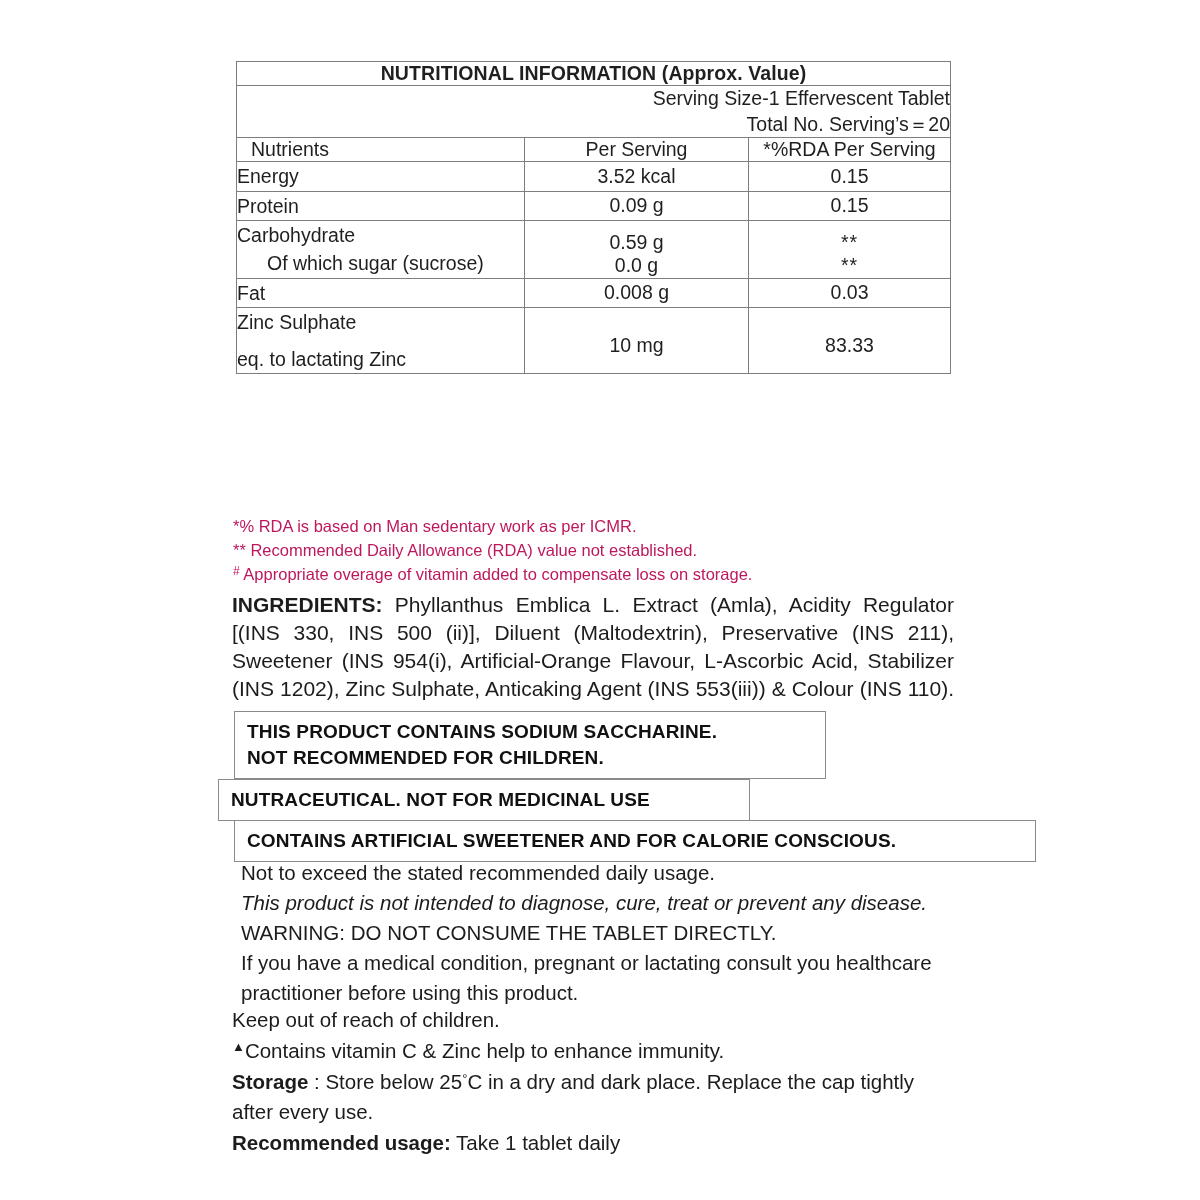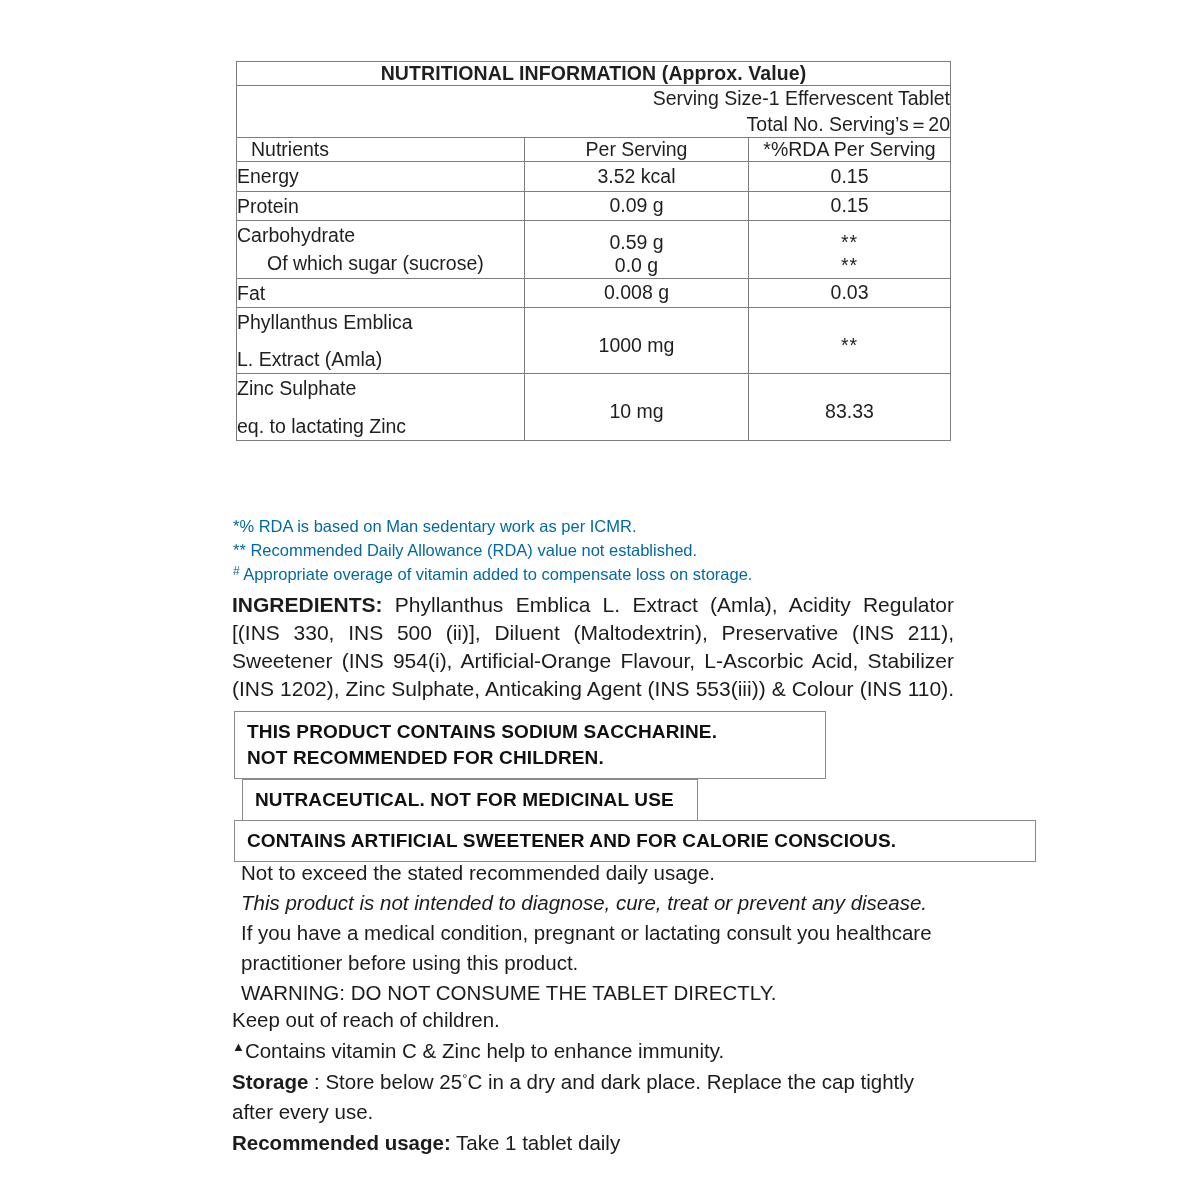--- a/index.html
+++ b/index.html
@@ -81,21 +81,21 @@
   .stars { letter-spacing: 1px; }
 
   
   .footnotes {
     position: absolute;
     left: 233px;
     top: 514px;
     width: 740px;
     font-size: 16.5px;
     line-height: 1.46;
-    color: #0369a1;
+    color: #be185d;
   }
   .footnotes div { white-space: nowrap; }
   .fn-sup {
     font-size: 12px;
     vertical-align: 5px;
     line-height: 0;
   }
 
   
   .ingredients {
@@ -121,21 +121,21 @@
     letter-spacing: .15px;
     color: #111111;
     padding: 7px 10px 7px 12px;
     line-height: 1.38;
     background: #ffffff;
   }
   #box-saccharine {
     left: 234px; top: 711px; width: 592px;
   }
   #box-nutraceutical {
-    left: 242px; top: 779px; width: 456px;
+    left: 218px; top: 779px; width: 532px;
   }
   #box-sweetener {
     left: 234px; top: 820px; width: 802px;
   }
 
   
   .advisory {
     position: absolute;
     left: 241px;
     top: 858px;
@@ -221,29 +221,20 @@
           <div class="stars">**</div>
         </td>
       </tr>
 
       <tr>
         <td class="cell-label">Fat</td>
         <td class="cell-val mid">0.008 g</td>
         <td class="cell-val mid">0.03</td>
       </tr>
 
-      <tr>
-        <td class="cell-label">
-          <div>Phyllanthus Emblica</div>
-          <div class="row-gap"></div>
-          <div>L. Extract (Amla)</div>
-        </td>
-        <td class="cell-val topish">1000 mg</td>
-        <td class="cell-val topish stars">**</td>
-      </tr>
 
 
       <tr>
         <td class="cell-label">
           <div>Zinc Sulphate</div>
           <div class="row-gap"></div>
           <div>eq. to lactating Zinc</div>
         </td>
         <td class="cell-val topish">10 mg</td>
         <td class="cell-val topish">83.33</td>
@@ -268,22 +259,22 @@
     <div>NUTRACEUTICAL. NOT FOR MEDICINAL USE</div>
   </div>
 
   <div class="stmt-box" id="box-sweetener">
     <div>CONTAINS ARTIFICIAL SWEETENER AND FOR CALORIE CONSCIOUS.</div>
   </div>
 
   <div class="advisory">
     <div>Not to exceed the stated recommended daily usage.</div>
     <div class="ital">This product is not intended to diagnose, cure, treat or prevent any disease.</div>
+    <div>WARNING: DO NOT CONSUME THE TABLET DIRECTLY.</div>
     <div>If you have a medical condition, pregnant or lactating consult you healthcare practitioner before using this product.</div>
-    <div>WARNING: DO NOT CONSUME THE TABLET DIRECTLY.</div>
   </div>
 
   <div class="keepout">
     <div>Keep out of reach of children.</div>
     <div><span class="caret-sup">▲</span><span>Contains vitamin C &amp; Zinc help to enhance immunity.</span></div>
     <div><span class="bold-lead">Storage</span><span> : Store below 25</span><span class="deg">°</span><span>C in a dry and dark place. Replace the cap tightly after every use.</span></div>
     <div><span class="bold-lead">Recommended usage:</span><span> Take 1 tablet daily</span></div>
   </div>
 
 </div>

